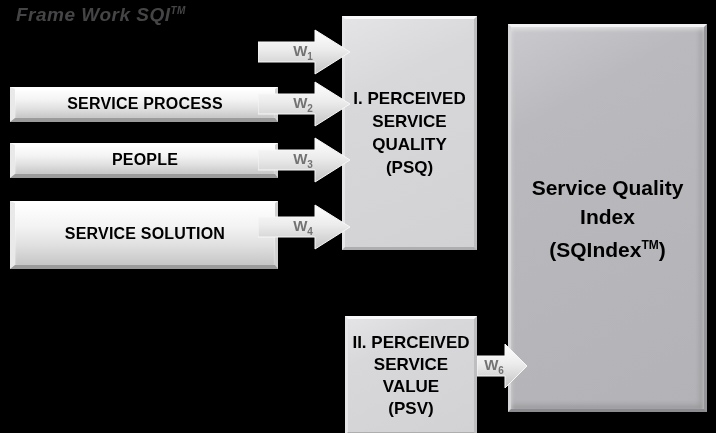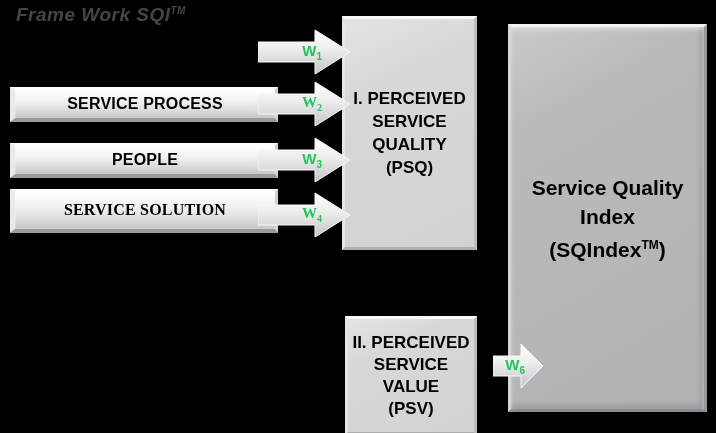--- a/index.html
+++ b/index.html
@@ -29,21 +29,21 @@
     border-left: 5px solid #e9e9e9;
     border-right: 3px solid #d2d2d2;
     border-bottom: 4px solid #9b9b9b;
     box-shadow: inset 0 1px 2px rgba(255,255,255,0.9);
     font-size: 16px; font-weight: bold; color: #000;
     letter-spacing: 0.2px; white-space: nowrap;
   }
   .bar1 { top: 35px;  height: 35px; }
   .bar2 { top: 87px;  height: 35px; }
   .bar3 { top: 143px; height: 35px; }
-  .bar4 { top: 189px; height: 44px; font-family: Liberation Serif, serif; }
+  .bar4 { top: 201px; height: 68px; }
 
   
   .panel {
     position: absolute; box-sizing: border-box;
     display: flex; flex-direction: column;
     align-items: center; justify-content: center;
     text-align: center; font-weight: bold; color: #000;
     background: linear-gradient(155deg, #e4e4e6 0%, #d8d8da 28%, #d2d2d4 100%);
     border-top: 3px solid #f9f9fb;
     border-left: 3px solid #e6e6e8;
@@ -61,30 +61,30 @@
     border-right: 3px solid #96969a;
     border-bottom: 3px solid #8c8c90;
     box-shadow: inset 0 2px 4px rgba(255,255,255,0.6), inset -3px -3px 6px rgba(0,0,0,0.18);
   }
   .panel .line { white-space: nowrap; text-align: center; }
   .sqbox sup { font-size: 12px; vertical-align: super; }
 
   
   .arrow { position: absolute; }
   .a1 { left: 258px; top: 29px; }
-  .a2 { left: 258px; top: 81px; font-family: Liberation Serif, serif; }
+  .a2 { left: 258px; top: 81px; }
   .a3 { left: 258px; top: 137px; }
-  .a4 { left: 258px; top: 192px; font-family: Liberation Serif, serif; }
+  .a4 { left: 258px; top: 204px; }
   .a5 { left: 477px; top: 80px; }
-  .a6 { left: 477px; top: 343px; margin-left: 16px; }
+  .a6 { left: 477px; top: 343px; }
   .arrow svg { display: block; }
 
   .wlabel {
-    position: absolute; font-weight: bold; color: #22c55e;
-    font-size: 15px; text-align: right; white-space: nowrap;
+    position: absolute; font-weight: bold; color: #737373;
+    font-size: 15px; text-align: center; white-space: nowrap;
   }
   .wlabel sub { font-size: 10px; vertical-align: sub; }
   .wl-bar { left: 26px; top: 50%; transform: translateY(-52%); width: 38px; }
   .wl-5   { left: 2px;  top: 46px;  width: 32px; }
   .wl-6   { left: 2px;  top: 50%; transform: translateY(-48%); width: 30px; }
 </style>
 </head>
 <body>
 
 <div class="canvas">

